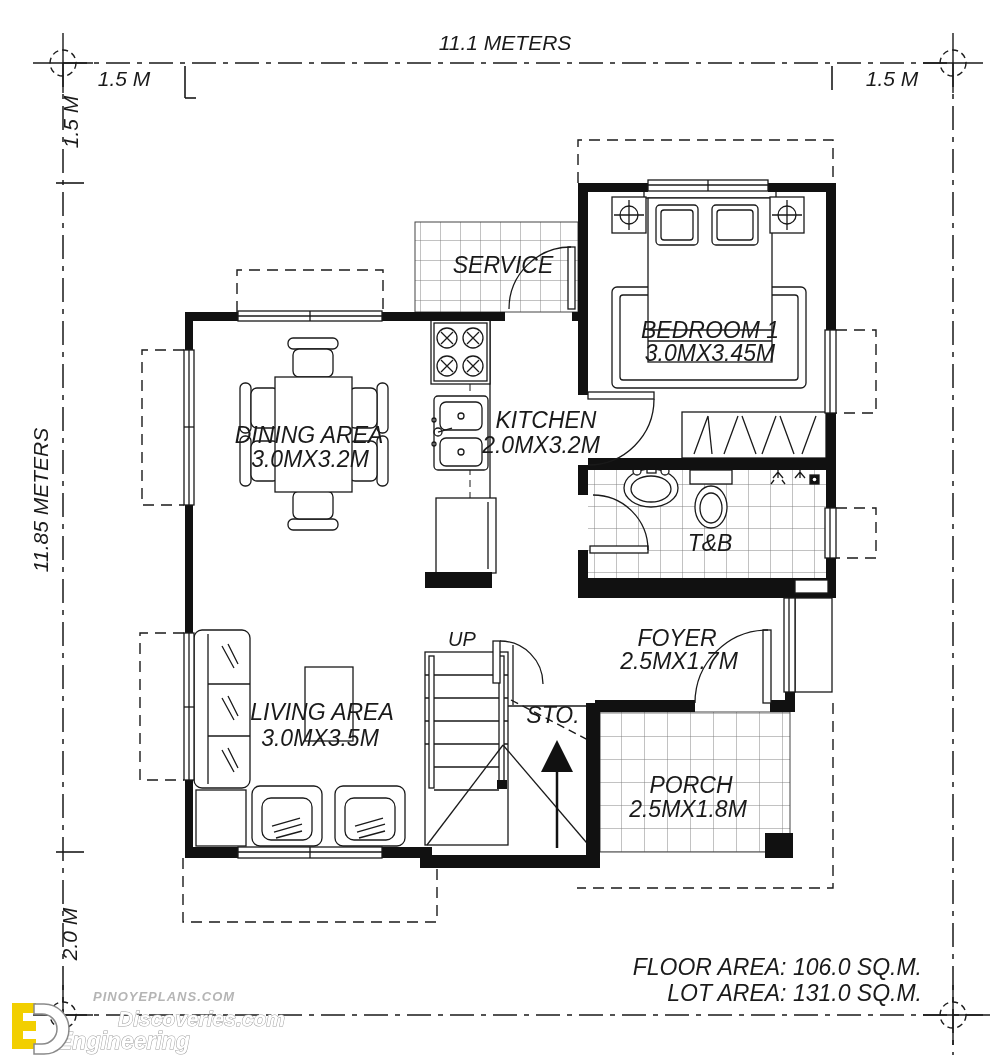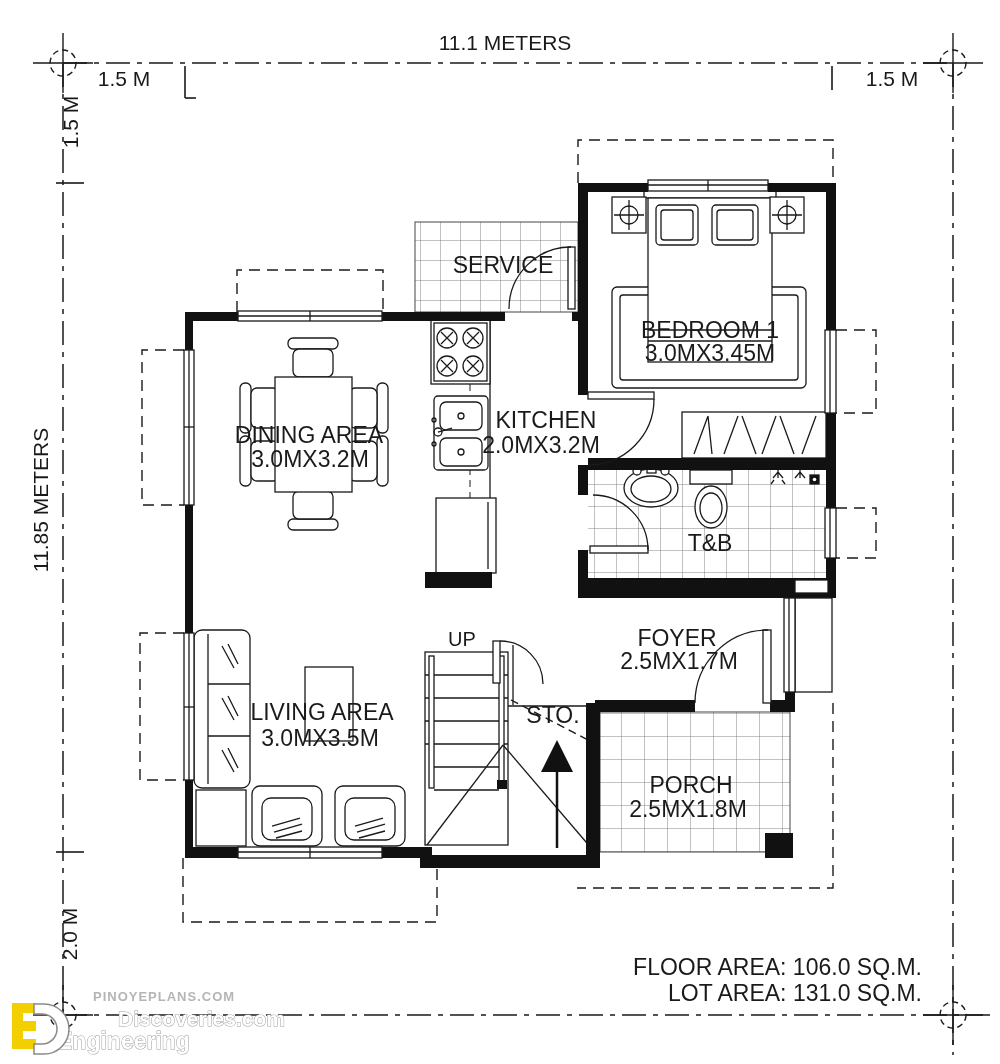--- a/index.html
+++ b/index.html
@@ -1,16 +1,16 @@
 <!DOCTYPE html>
 <html><head>
 <meta charset="utf-8">
 <style>
   html,body{margin:0;padding:0;background:#ffffff;}
-  .stage{width:1000px;height:1064px;position:relative;background:#fff;font-family:"Liberation Sans",sans-serif;}
+  .stage{width:1000px;height:1064px;position:relative;background:#fff;font-family:"Liberation Sans",sans-serif;font-style:italic;}
   svg text{font-family:"Liberation Sans",sans-serif;fill:#1a1a1a;}
   .wall{fill:#111111;}
   .thin{stroke:#1a1a1a;stroke-width:1.3;fill:none;}
   .thin-f{stroke:#1a1a1a;stroke-width:1.3;fill:#ffffff;}
   .dash{stroke:#1a1a1a;stroke-width:1.4;fill:none;stroke-dasharray:11 7;}
   .dashdot{stroke:#1a1a1a;stroke-width:1.5;fill:none;stroke-dasharray:24 7 5 7;}
   .tick{stroke:#1a1a1a;stroke-width:1.6;}
   .roomlbl{font-size:23px;}
   .dimlbl{font-size:21px;}
   .arealbl{font-size:23px;}

